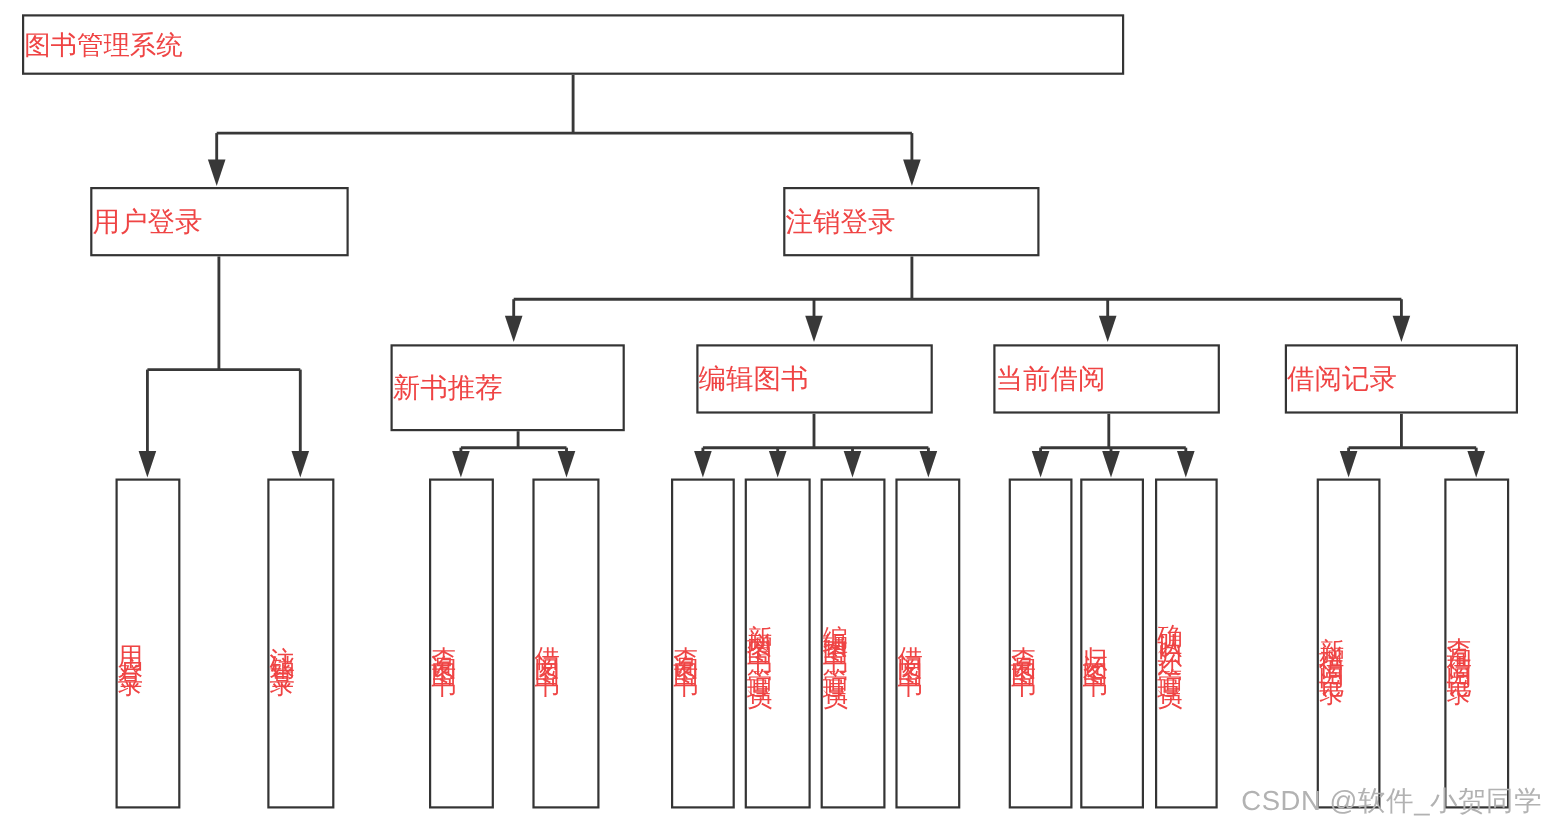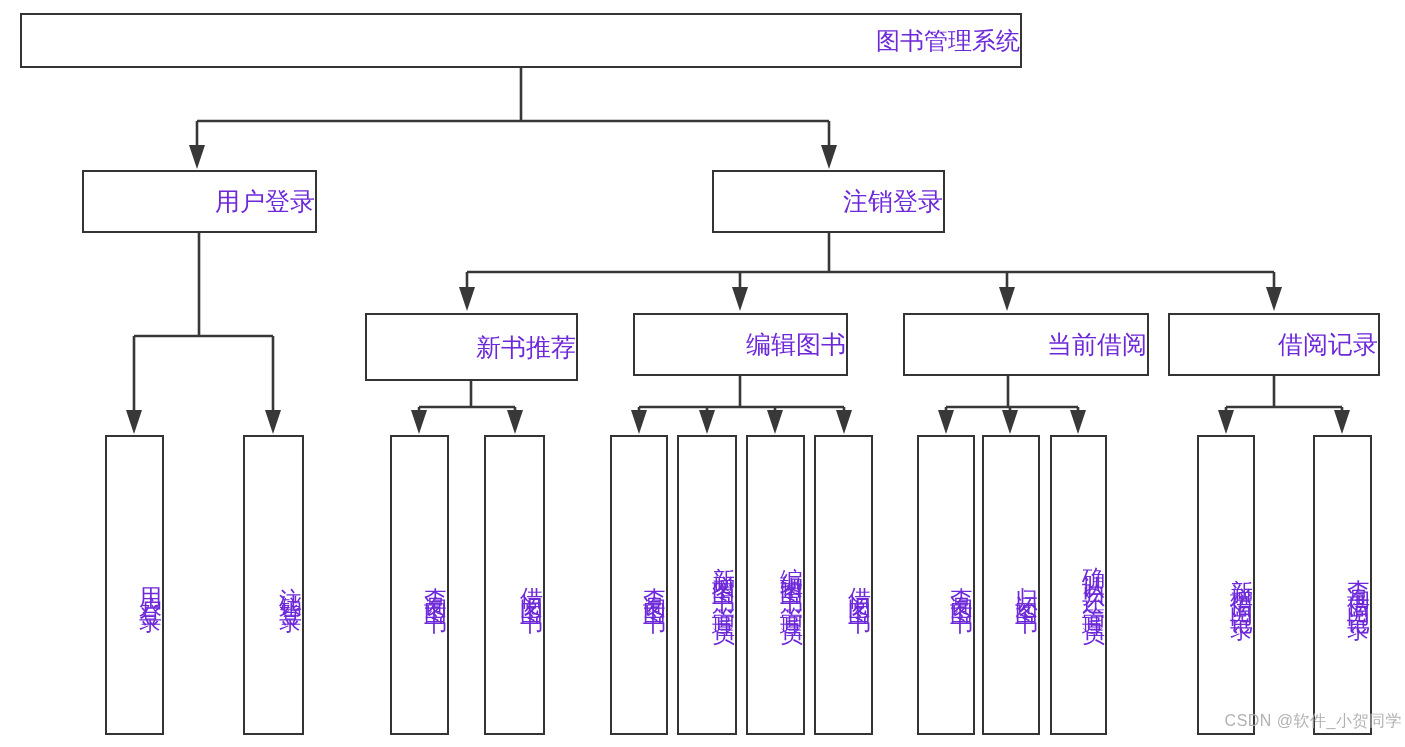--- a/index.html
+++ b/index.html
@@ -6,32 +6,32 @@
   body {
     width:1405px; height:747px; position:relative;
     background:#ffffff; overflow:hidden;
     font-family:"Liberation Sans", sans-serif;
     color:#3d3d3d;
   }
   #lines { position:absolute; left:0; top:0; width:1405px; height:747px; z-index:1; }
   .box {
     position:absolute; box-sizing:border-box;
     border:2.5px solid #343434; background:#ffffff;
-    display:flex; align-items:center; justify-content:flex-end;
-    z-index:2; color:#6d28d9;padding-left:12px;
+    display:flex; align-items:center; justify-content:flex-start;
+    z-index:2; color:#ef4444;
   }
   .lvl0 { font-size:24px; }
   .lvl  { font-size:25px; }
   .leaf span {
     writing-mode:vertical-rl; text-orientation:mixed;
     font-size:23px; letter-spacing:8px; line-height:1; white-space:nowrap;
   }
   .watermark {
     position:absolute; top:711px; right:3px; z-index:5;
-    font-size:16px; color:#b2b2b2; letter-spacing:0.5px;
+    font-size:25px; color:#b2b2b2; letter-spacing:0.5px;
   }
   svg line, svg path { stroke:#383838; stroke-width:2.6; fill:none; }
   svg polygon { fill:#383838; stroke:none; }
 </style>
 </head>
 <body>
 
 <svg id="lines" viewBox="0 0 1405 747" xmlns="http://www.w3.org/2000/svg">
 
   <g>
@@ -112,27 +112,27 @@
   <span>图书管理系统</span>
 </div>
 
 <div class="box lvl" style="left:82px;top:170px;width:235px;height:63px">
   <span>用户登录</span>
 </div>
 <div class="box lvl" style="left:712px;top:170px;width:233px;height:63px">
   <span>注销登录</span>
 </div>
 
-<div class="box lvl" style="left:365px;top:313px;width:213px;height:68px">
+<div class="box lvl" style="left:355px;top:313px;width:213px;height:79px">
   <span>新书推荐</span>
 </div>
 <div class="box lvl" style="left:633px;top:313px;width:215px;height:63px">
   <span>编辑图书</span>
 </div>
-<div class="box lvl" style="left:903px;top:313px;width:246px;height:63px">
+<div class="box lvl" style="left:903px;top:313px;width:206px;height:63px">
   <span>当前借阅</span>
 </div>
 <div class="box lvl" style="left:1168px;top:313px;width:212px;height:63px">
   <span>借阅记录</span>
 </div>
 
 <div class="box leaf" style="left:105px;top:435px;width:59px;height:300px">
   <span>用户登录</span>
 </div>
 <div class="box leaf" style="left:243px;top:435px;width:61px;height:300px">

